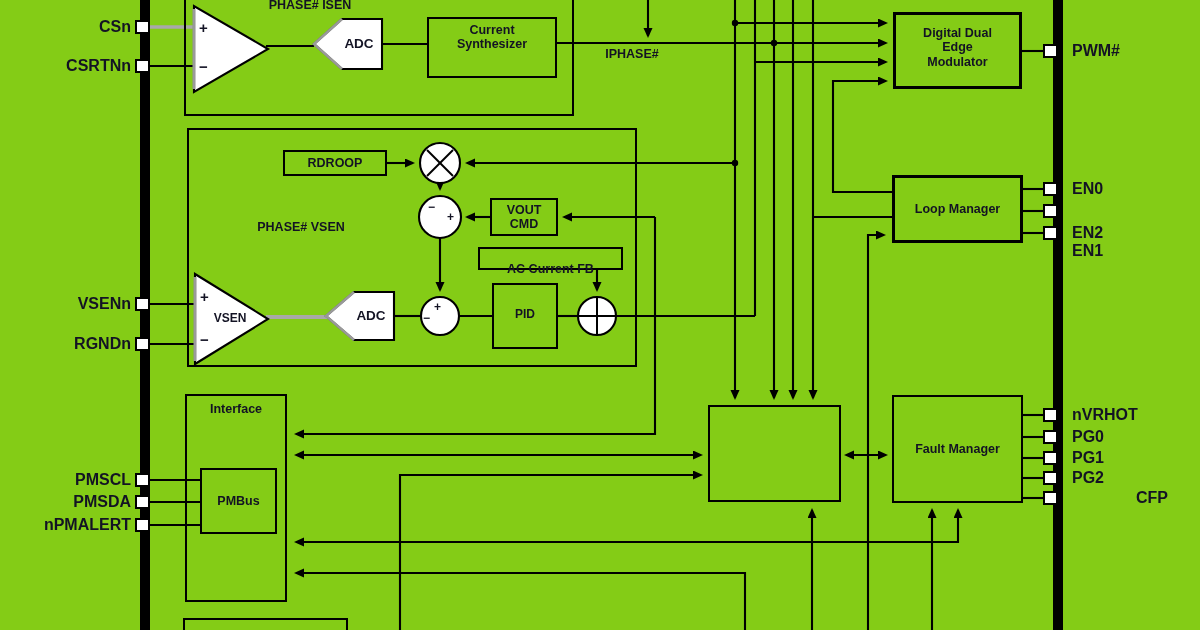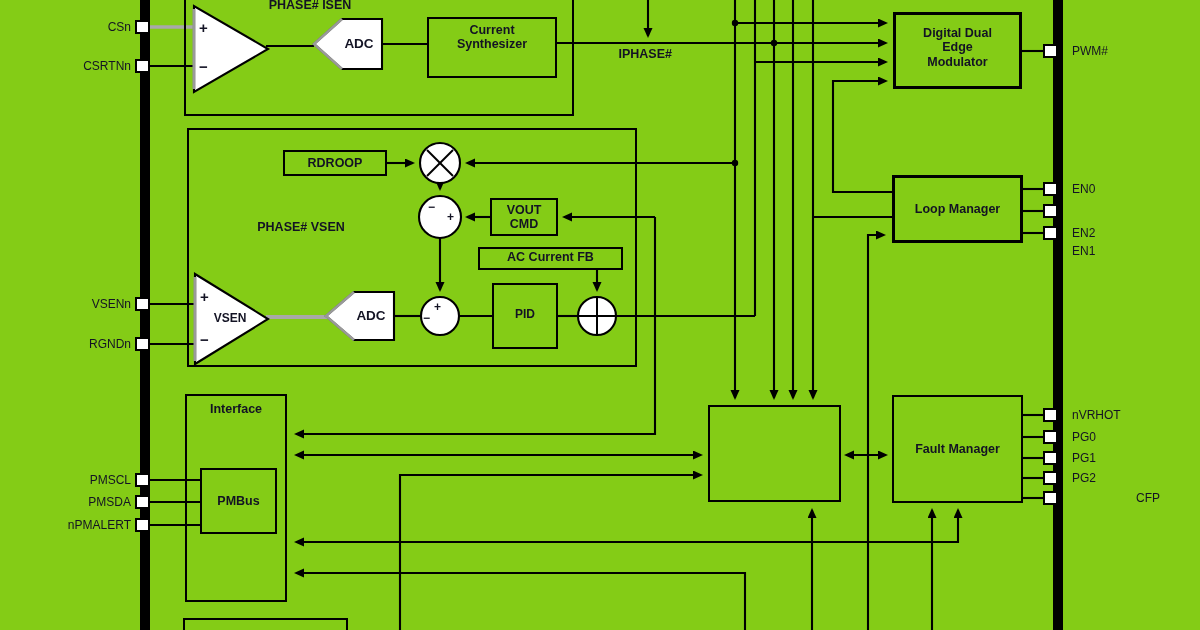--- a/index.html
+++ b/index.html
@@ -3,23 +3,23 @@
 <meta charset="utf-8">
 <style>
   html,body{margin:0;padding:0;background:#fff;}
   .stage{position:relative;width:1200px;height:630px;overflow:hidden;background:#84cc16;
          font-family:"Liberation Sans",sans-serif;color:#131324;}
   svg.wires{position:absolute;left:0;top:0;width:1200px;height:630px;}
   .box{position:absolute;border:2.2px solid #000;background:transparent;box-sizing:border-box;}
   .box.thick{border-width:3.5px;}
   .lbl{position:absolute;font-weight:bold;font-size:12.5px;line-height:1.15;
        white-space:pre-line;text-align:center;color:#131324;}
-  .lbl.left{text-align:right;}
+  .lbl.left{text-align:center;}
   .pin{position:absolute;width:15px;height:14px;background:#fff;border:2.4px solid #000;box-sizing:border-box;}
-  .pinlbl{position:absolute;font-weight:normal;font-size:12px;line-height:14px;color:#131324;}
+  .pinlbl{position:absolute;font-weight:bold;font-size:16px;line-height:14px;color:#131324;}
   .pinlbl.r{text-align:left;}
   .pinlbl.l{text-align:right;}
   .bar{position:absolute;top:0;height:630px;background:#000;}
   .sign{position:absolute;font-weight:bold;font-size:15px;line-height:14px;color:#131324;}
   .csign{position:absolute;font-weight:bold;font-size:12px;line-height:12px;color:#131324;}
   .partial{position:absolute;border:2.2px solid #000;border-bottom:none;background:transparent;box-sizing:border-box;}
 </style>
 </head>
 <body>
 
@@ -152,21 +152,21 @@
 Synthesizer</div>
   <div class="lbl left" style="left:592px;top:47px;width:80px;">IPHASE#</div>
   <div class="lbl" style="left:896px;top:26px;width:123px;">Digital Dual
 Edge
 Modulator</div>
   <div class="lbl" style="left:894px;top:202px;width:127px;">Loop Manager</div>
   <div class="lbl" style="left:283px;top:156px;width:104px;">RDROOP</div>
   <div class="lbl" style="left:238px;top:220px;width:126px;">PHASE# VSEN</div>
   <div class="lbl" style="left:491px;top:203px;width:66px;">VOUT
 CMD</div>
-  <div class="lbl" style="left:478px;top:250px;width:145px;">AC Current FB</div>
+  <div class="lbl" style="left:478px;top:262px;width:145px;">AC Current FB</div>
   <div class="lbl" style="left:201px;top:312px;width:58px;font-size:12px;">VSEN</div>
   <div class="lbl" style="left:345px;top:308px;width:52px;font-size:13.5px;">ADC</div>
   <div class="lbl" style="left:493px;top:308px;width:64px;font-size:12px;">PID</div>
   <div class="lbl" style="left:186px;top:402px;width:100px;">Interface</div>
   <div class="lbl" style="left:201px;top:494px;width:75px;">PMBus</div>
   <div class="lbl" style="left:894px;top:442px;width:127px;">Fault Manager</div>
 
   <div class="sign" style="left:199px;top:21px;">+</div>
   <div class="sign" style="left:199px;top:60px;">−</div>
   <div class="sign" style="left:200px;top:290px;">+</div>

